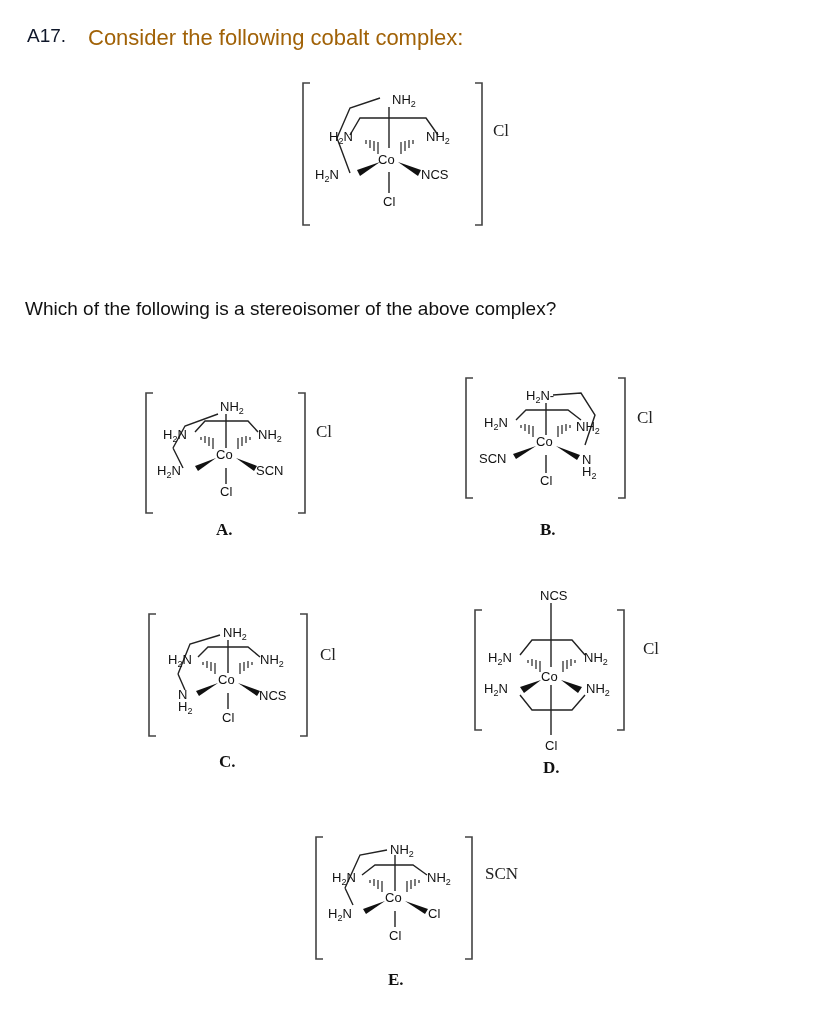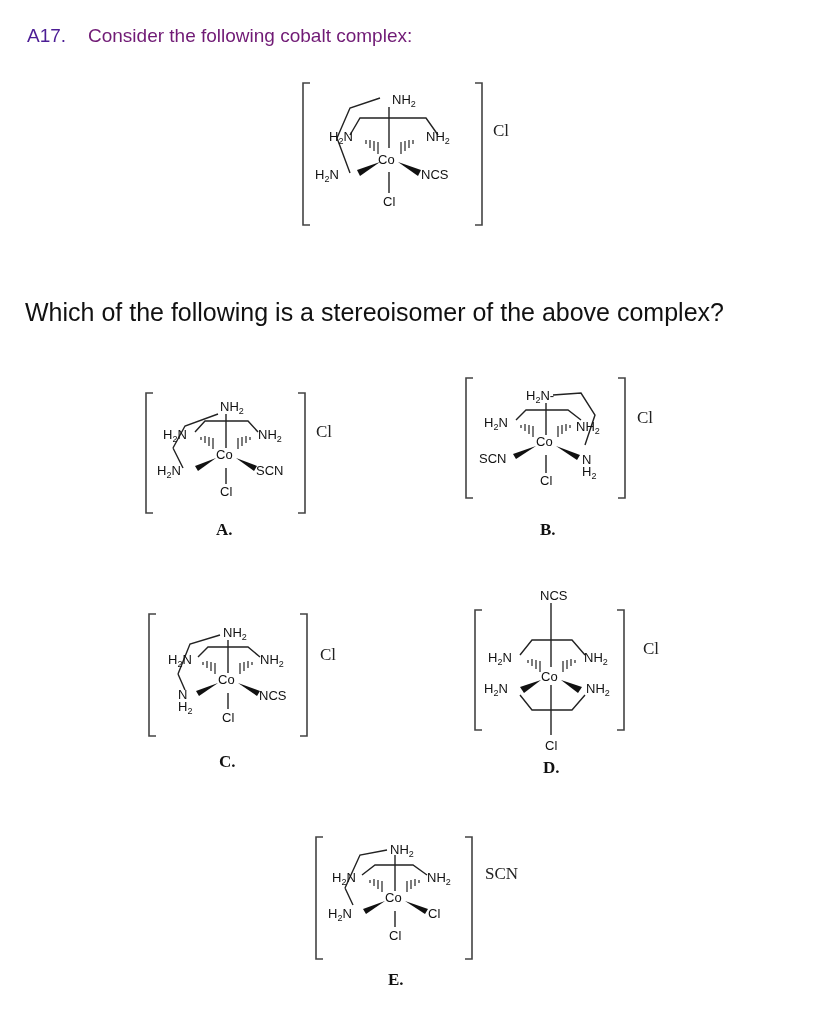--- a/index.html
+++ b/index.html
@@ -1,19 +1,19 @@
 <!DOCTYPE html>
 <html><head>
 <meta charset="utf-8">
 <style>
   html, body { margin: 0; padding: 0; background: #ffffff; }
   body { width: 813px; height: 1024px; position: relative; overflow: hidden; color: #111; }
-  .q-num { position: absolute; left: 27px; top: 25px; font-family: "Liberation Sans", sans-serif; font-size: 19px; color: #4c1d95; }
-  .q-text { position: absolute; left: 88px; top: 25px; font-family: "Liberation Sans", sans-serif; font-size: 19px; color: #701a75; }
-  .q-sub { position: absolute; left: 25px; top: 298px; font-family: "Liberation Sans", sans-serif; font-size: 25px; color: #111; }
+  .q-num { position: absolute; left: 27px; top: 25px; font-family: "Liberation Sans", sans-serif; font-size: 19px; color: #0f172a; }
+  .q-text { position: absolute; left: 88px; top: 25px; font-family: "Liberation Sans", sans-serif; font-size: 22px; color: #a16207; }
+  .q-sub { position: absolute; left: 25px; top: 298px; font-family: "Liberation Sans", sans-serif; font-size: 19px; color: #111; }
   .struct { position: absolute; }
   .struct svg { display: block; overflow: visible; }
   .lbl { font-family: "Liberation Sans", sans-serif; font-size: 13px; fill: #111; }
   .sub { font-size: 9px; }
   .counter { font-family: "Liberation Serif", serif; font-size: 17px; fill: #222; }
   .opt-label { position: absolute; font-family: "Liberation Serif", serif; font-weight: bold; font-size: 17px; color: #111; }
   .ln { stroke: #222; stroke-width: 1.4; fill: none; }
   .br { stroke: #444; stroke-width: 1.6; fill: none; }
   .wedge { fill: #111; }
   .hash { stroke: #222; stroke-width: 1.2; }

